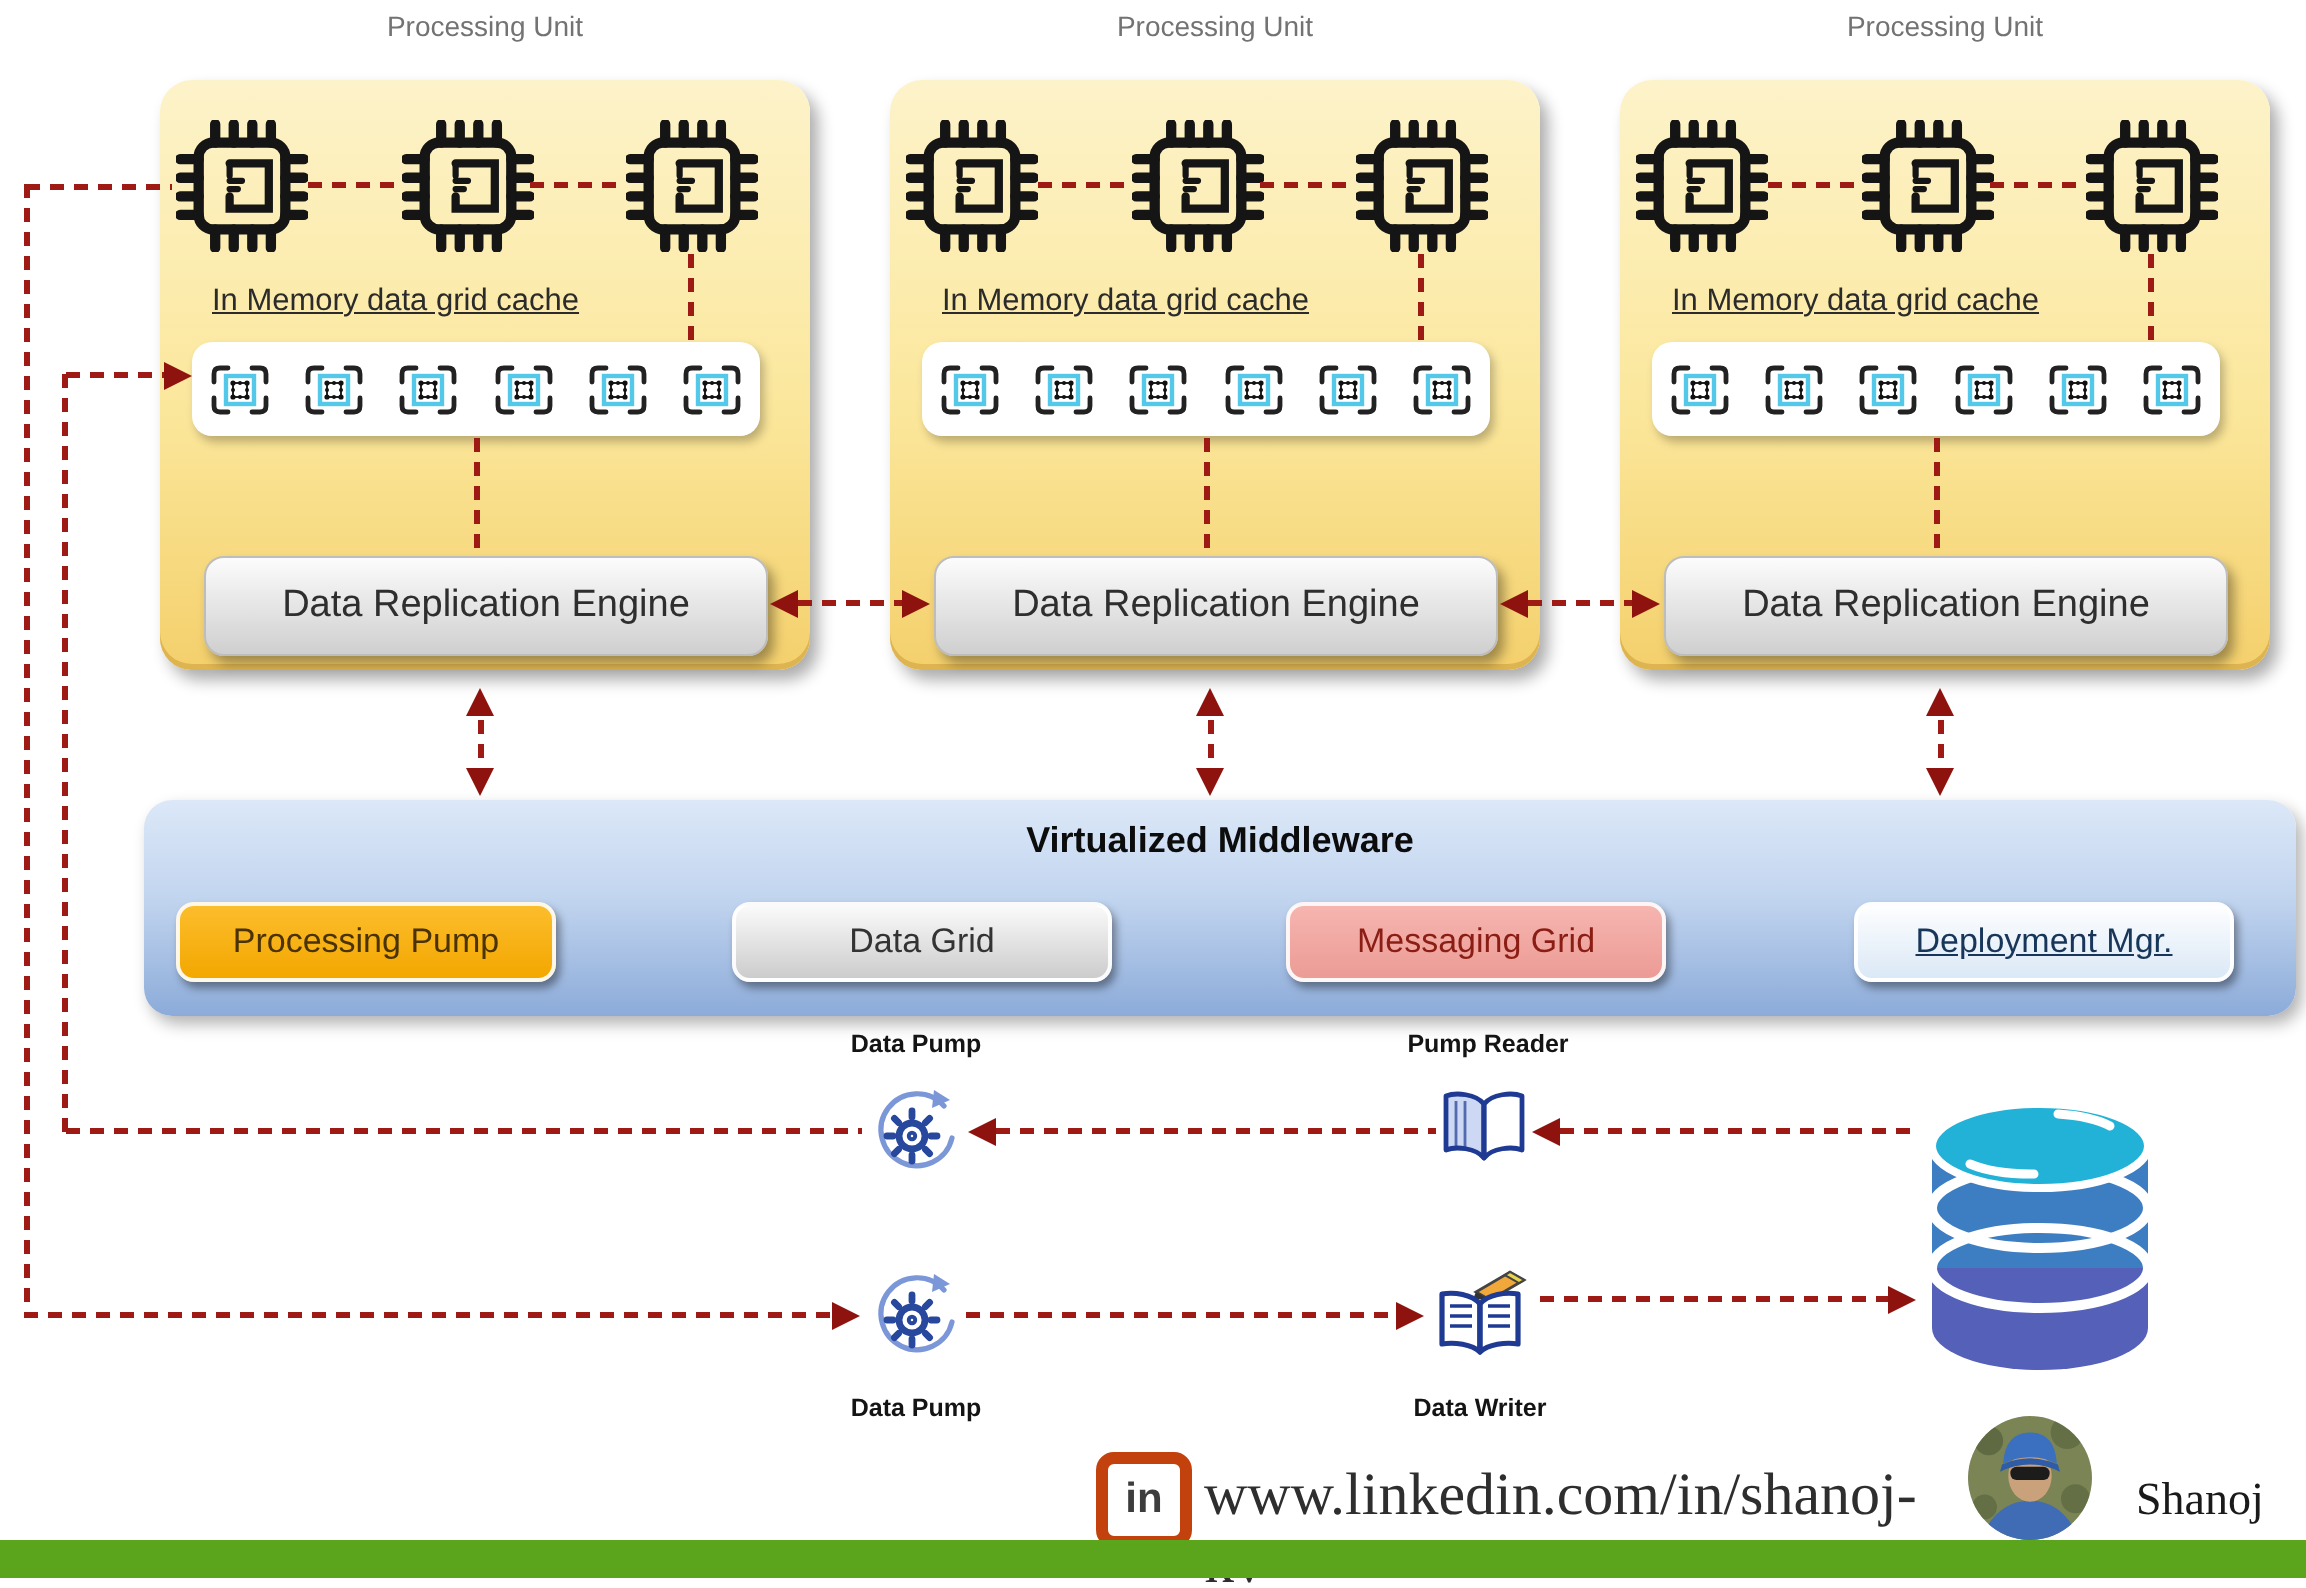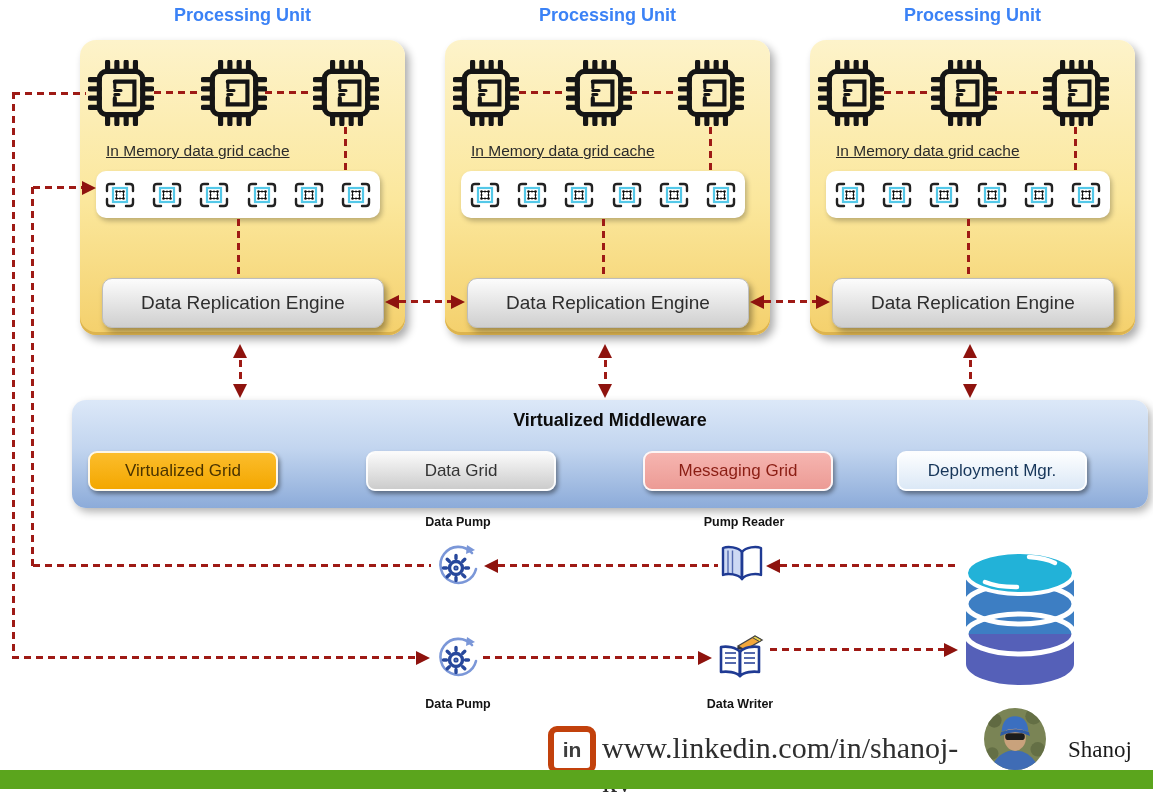--- a/index.html
+++ b/index.html
@@ -1,20 +1,20 @@
 <!DOCTYPE html>
 <html><head>
 <meta charset="utf-8">
 <style>
   html,body{margin:0;padding:0;background:#fff;}
   #canvas{position:relative;width:1153px;height:794px;background:#fff;overflow:hidden;
           font-family:"Liberation Sans",sans-serif;color:#111;}
   
   .unit-title{position:absolute;top:5px;width:325px;text-align:center;
-              font-size:18px;font-weight:bold;color:#3b82f6;}
+              font-size:14px;font-weight:normal;color:#737373;}
   .unit{position:absolute;top:40px;width:325px;height:295px;border-radius:16px;
         background:linear-gradient(180deg,#fdf3ca 0%,#fbe79c 55%,#f4d06c 100%);
         box-shadow:4px 5px 8px rgba(0,0,0,.33), inset 0 -3px 0 #ddb44f;}
   .chips{position:absolute;left:8px;top:20px;width:291px;height:66px;
          display:flex;justify-content:space-between;}
   .chip{width:66px;height:66px;}
   .cache-label{position:absolute;left:26px;top:102px;font-size:15.5px;color:#2b2b2b;text-decoration:underline;}
   .cache-box{position:absolute;left:16px;top:131px;width:284px;height:47px;border-radius:10px;
              background:#fff;box-shadow:2px 3px 5px rgba(0,0,0,.25);
              display:flex;justify-content:space-around;align-items:center;}
@@ -29,21 +29,21 @@
               background:linear-gradient(180deg,#dce8f8 0%,#c2d5ef 45%,#8cabd9 100%);
               box-shadow:3px 4px 8px rgba(0,0,0,.3);}
   #mw-title{position:absolute;top:10px;width:100%;text-align:center;
             font-size:18px;font-weight:bold;color:#0c0c0c;}
   .mw-btn{position:absolute;top:51px;width:186px;height:36px;border-radius:9px;
           border:2px solid rgba(255,255,255,.9);box-shadow:2px 3px 4px rgba(0,0,0,.4);
           display:flex;align-items:center;justify-content:center;font-size:17px;}
   #btn-processing{left:16px;background:linear-gradient(180deg,#fcbd2c,#f3a700);color:#4a3300;}
   #btn-datagrid{left:294px;background:linear-gradient(180deg,#fafafa,#cccccc);color:#333;}
   #btn-messaging{left:571px;background:linear-gradient(180deg,#f6b5b0,#ec9b95);color:#8b1e14;}
-  #btn-deploy{left:825px;background:linear-gradient(180deg,#fdfeff,#dbe8f6);color:#17365a;}
+  #btn-deploy{left:855px;background:linear-gradient(180deg,#fdfeff,#dbe8f6);color:#17365a;text-decoration:underline;}
   
   .flow-label{position:absolute;width:110px;text-align:center;font-size:12.5px;
               font-weight:bold;color:#141414;}
   .icon-abs{position:absolute;}
   
   .hdash{position:absolute;height:3px;
          background:repeating-linear-gradient(90deg,#9e1a15 0 7px,transparent 7px 12px);}
   .vdash{position:absolute;width:3px;
          background:repeating-linear-gradient(180deg,#9e1a15 0 7px,transparent 7px 12px);}
   .ar{position:absolute;width:0;height:0;}
@@ -285,21 +285,21 @@
   <div class="ar d" style="left:233px;top:384px"></div>
   <div class="ar u" style="left:598px;top:344px"></div>
   <div class="vdash" style="left:604px;top:360px;height:22px"></div>
   <div class="ar d" style="left:598px;top:384px"></div>
   <div class="ar u" style="left:963px;top:344px"></div>
   <div class="vdash" style="left:969px;top:360px;height:22px"></div>
   <div class="ar d" style="left:963px;top:384px"></div>
 
   <div id="middleware">
     <div id="mw-title">Virtualized Middleware</div>
-    <div class="mw-btn" id="btn-processing">Virtualized Grid</div>
+    <div class="mw-btn" id="btn-processing">Processing Pump</div>
     <div class="mw-btn" id="btn-datagrid">Data Grid</div>
     <div class="mw-btn" id="btn-messaging">Messaging Grid</div>
     <div class="mw-btn" id="btn-deploy">Deployment Mgr.</div>
   </div>
 
   <div class="hdash" style="left:13px;top:92px;width:73px"></div>
   <div class="vdash" style="left:12px;top:92px;height:566px"></div>
   <div class="vdash" style="left:31px;top:187px;height:379px"></div>
   <div class="hdash" style="left:33px;top:186px;width:49px"></div>
   <div class="ar r" style="left:82px;top:181px"></div>

